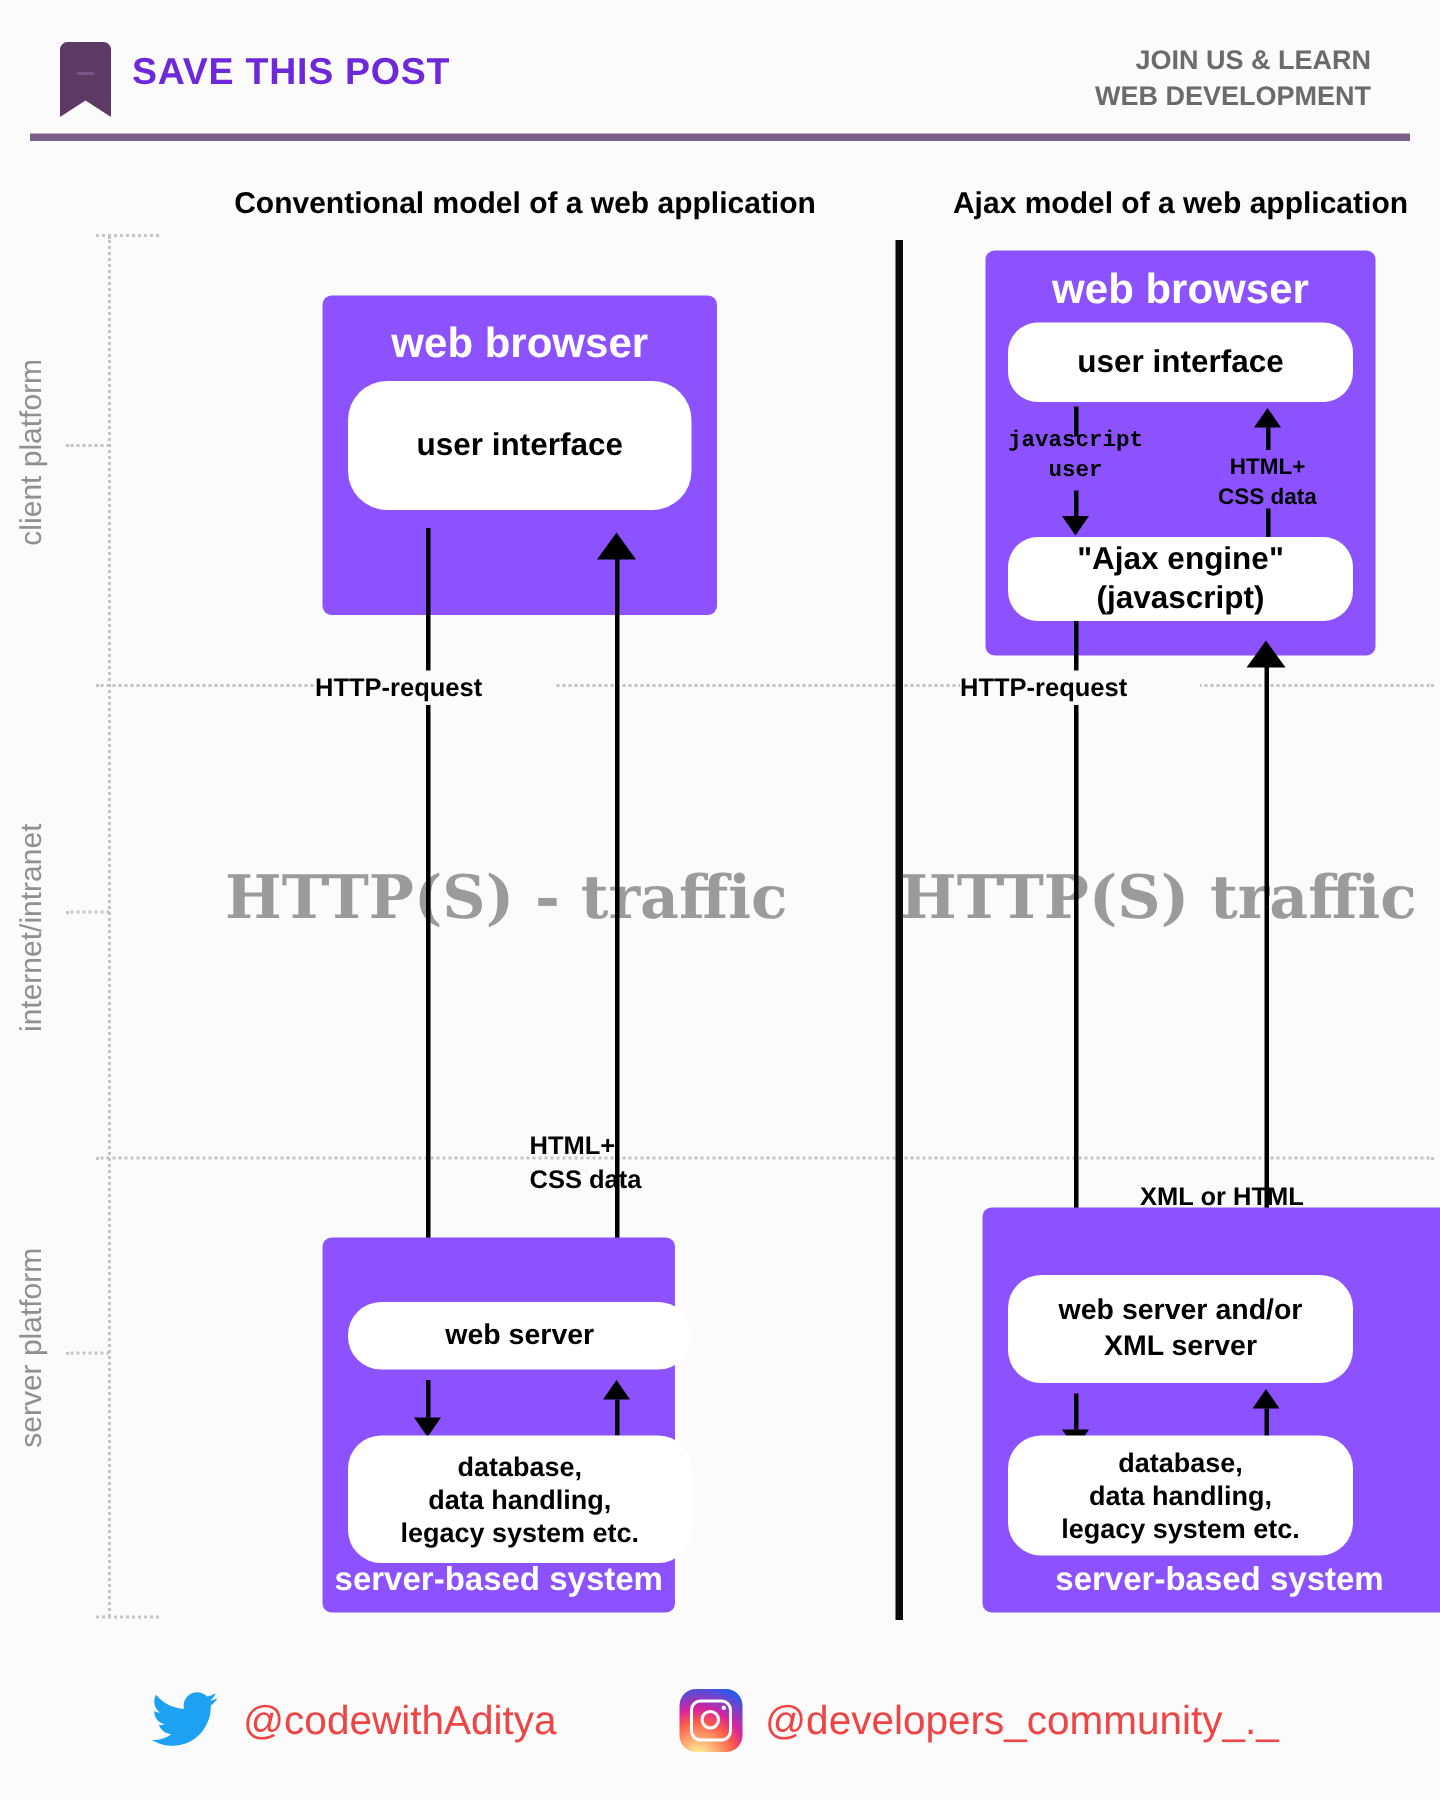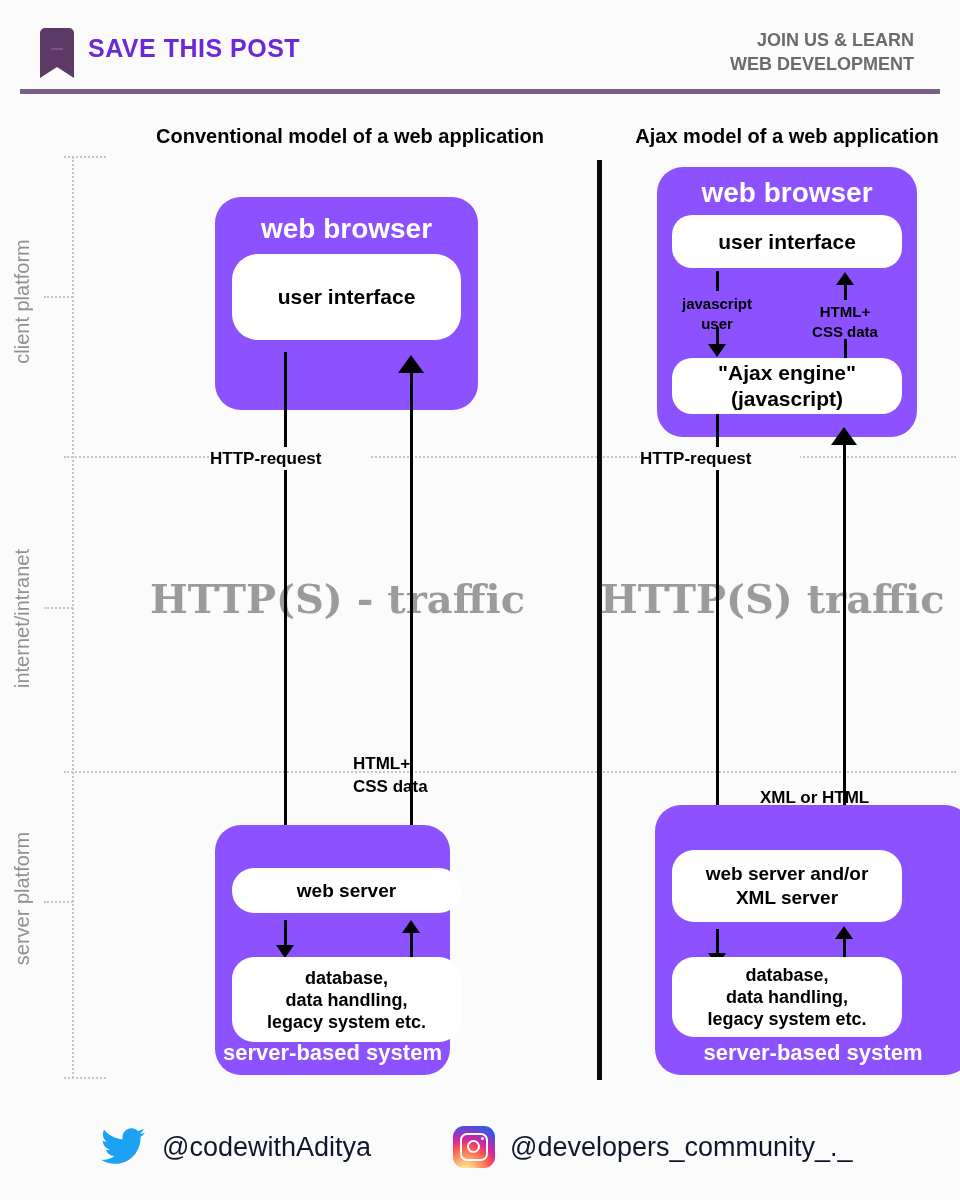--- a/index.html
+++ b/index.html
@@ -26,38 +26,38 @@
   .hdr-join{right:46px;top:28px;text-align:right;font-size:18px;font-weight:bold;color:#6b6b6b;line-height:24px;}
   .hdr-rule{left:20px;top:89px;width:920px;height:5px;background:var(--divider);}
   
   .col-title{top:125px;font-size:20px;font-weight:bold;color:#000;text-align:center;}
   
   .side-label{color:var(--sidegray);font-size:20px;text-align:center;transform:rotate(-90deg);white-space:nowrap;}
   
   .dot-v{border-left:2px dotted var(--dot);width:0;}
   .dot-h{border-top:2px dotted var(--dot);height:0;}
   
-  .pbox{background:var(--purple);border-radius:26px;}
+  .pbox{background:var(--purple);border-radius:6px;}
   .wbox{position:absolute;background:#fff;border-radius:22px;display:flex;flex-direction:column;align-items:center;justify-content:center;text-align:center;font-weight:bold;color:#000;}
   .pbox-title{position:absolute;left:0;right:0;text-align:center;color:#fff;font-weight:bold;font-size:28px;}
   .pbox-foot{position:absolute;left:0;right:0;text-align:center;color:#fff;font-weight:bold;font-size:22px;}
   
   .line-v{width:3px;background:#000;}
   .head-down{width:0;height:0;border-left:13px solid transparent;border-right:13px solid transparent;border-top:18px solid #000;}
   .head-up{width:0;height:0;border-left:13px solid transparent;border-right:13px solid transparent;border-bottom:18px solid #000;}
   .head-down.sm{border-left-width:9px;border-right-width:9px;border-top-width:13px;}
   .head-up.sm{border-left-width:9px;border-right-width:9px;border-bottom-width:13px;}
   
   .flow-label{font-weight:bold;font-size:17px;color:#000;line-height:23px;}
   .onbg{background:var(--bg);}
   .traffic{font-family:"DejaVu Serif","Liberation Serif",serif;font-weight:bold;font-size:40px;color:var(--graytxt);text-align:center;white-space:nowrap;}
   .inner-label{font-weight:bold;font-size:15px;color:#000;text-align:center;line-height:20px;}
   .divider-v{width:5px;background:#0a0a0a;}
   
-  .handle{font-size:27px;color:#0f172a;}
+  .handle{font-size:27px;color:#ef4444;}
   .insta{width:42px;height:42px;border-radius:11px;background:radial-gradient(circle at 30% 110%,#fdf497 0%,#fdf497 5%,#fd5949 45%,#d6249f 60%,#285aeb 90%);display:flex;align-items:center;justify-content:center;}
   .insta .cam{width:24px;height:24px;border:2.5px solid #fff;border-radius:7px;position:relative;}
   .insta .lens{position:absolute;left:5px;top:5px;width:9px;height:9px;border:2.5px solid #fff;border-radius:50%;}
   .insta .dotled{position:absolute;right:2px;top:2px;width:3px;height:3px;background:#fff;border-radius:50%;}
 </style>
 </head>
 <body>
 
 <svg class="abs" style="left:40px;top:28px;" width="34" height="50" viewBox="0 0 34 50">
   <path d="M5 0 h24 a5 5 0 0 1 5 5 v45 l-17 -11 -17 11 V5 a5 5 0 0 1 5 -5 z" fill="#5d3a66"></path>
@@ -126,21 +126,21 @@
   <div class="pbox-foot" style="bottom:9px;">server-based system</div>
 </div>
 
 <div class="abs pbox" style="left:657px;top:167px;width:260px;height:270px;">
   <div class="pbox-title" style="top:10px;">web browser</div>
   <div class="wbox" style="left:15px;top:48px;width:230px;height:53px;border-radius:20px;font-size:21px;">
     <span>user interface</span>
   </div>
 
   <div class="abs line-v" style="left:59px;top:104px;height:20px;"></div>
-  <div class="abs inner-label" style="left:5px;top:127px;width:110px;">
+  <div class="abs inner-label" style="left:5px;top:117px;width:110px;font-family:Liberation Mono, monospace;">
     <div>javascript</div>
     <div>user</div>
   </div>
   <div class="abs line-v" style="left:59px;top:160px;height:17px;"></div>
   <div class="abs head-down sm" style="left:51px;top:177px;"></div>
 
   <div class="abs head-up sm" style="left:179px;top:105px;"></div>
   <div class="abs line-v" style="left:187px;top:118px;height:15px;"></div>
   <div class="abs inner-label" style="left:133px;top:135px;width:110px;">
     <div>HTML+</div>

